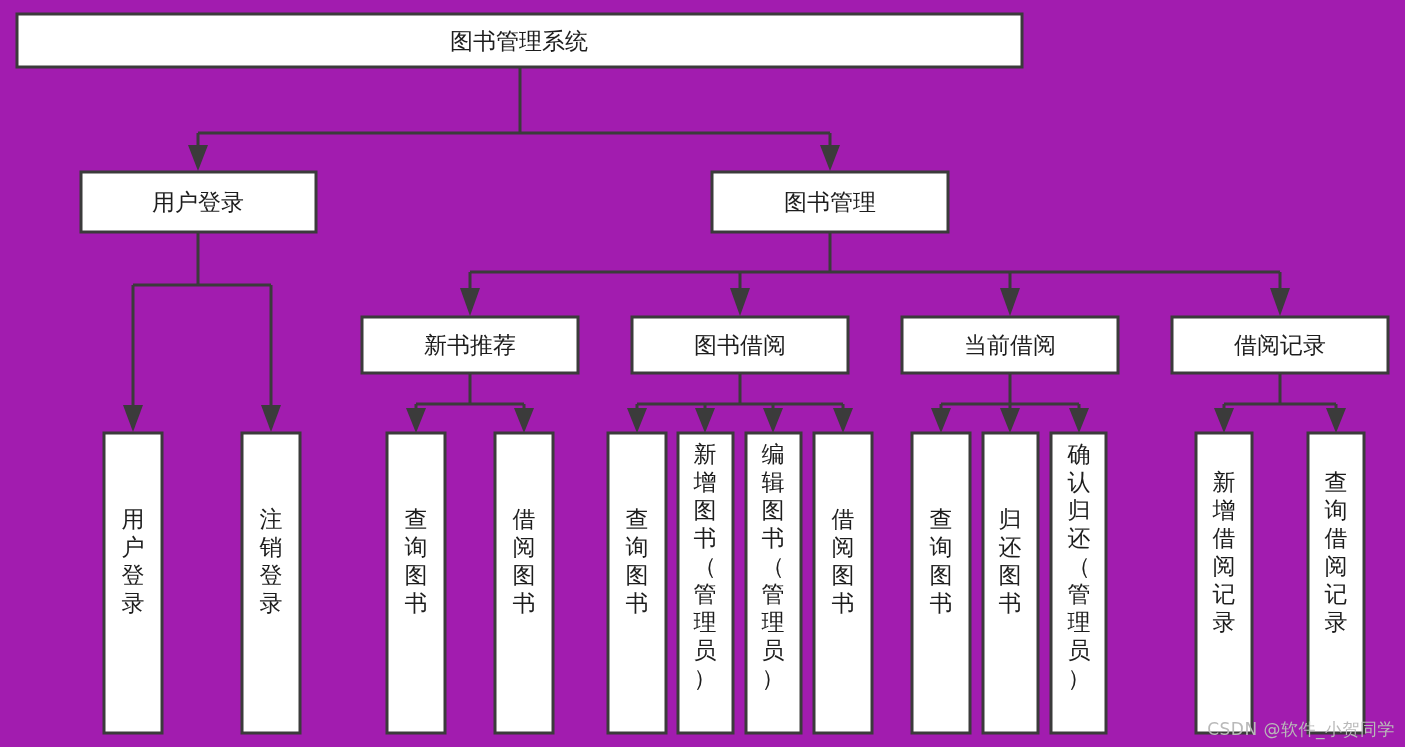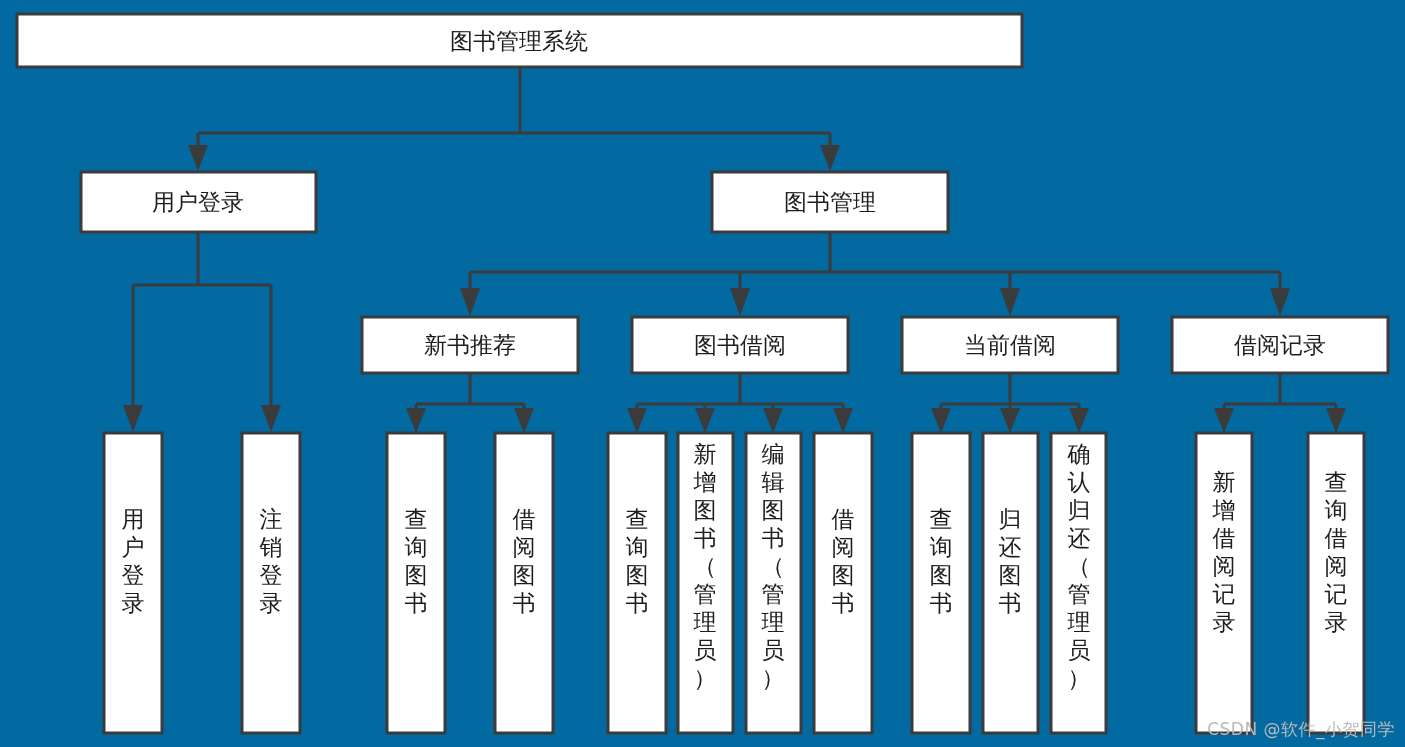--- a/index.html
+++ b/index.html
@@ -10,21 +10,21 @@
   body {
     width: 1405px;
     height: 747px;
     font-family: "DejaVu Sans", "Liberation Sans", sans-serif;
     overflow: hidden;
   }
   #diagram-root {
     position: relative;
     width: 1405px;
     height: 747px;
-    background: #0369a1;
+    background: #a21caf;
   }
   svg.flow {
     position: absolute;
     top: 0;
     left: 0;
     width: 1405px;
     height: 747px;
     display: block;
   }
   .node-rect {

